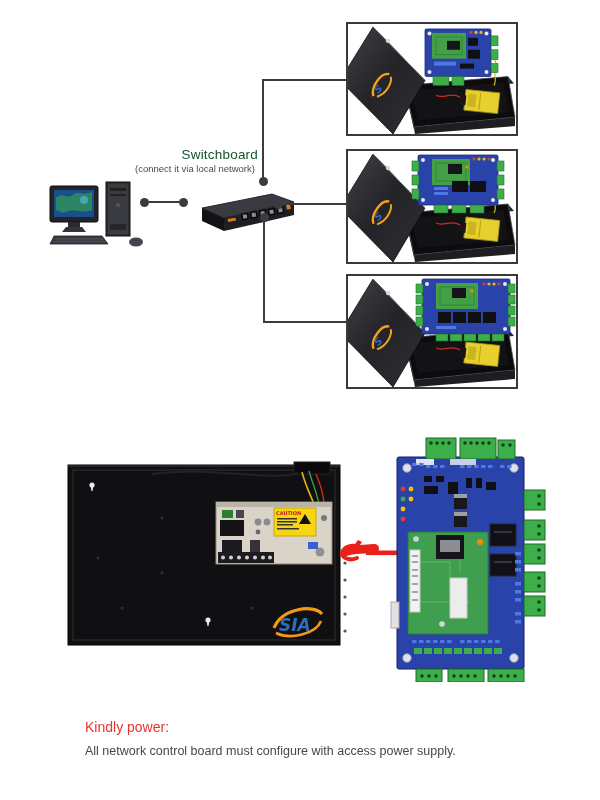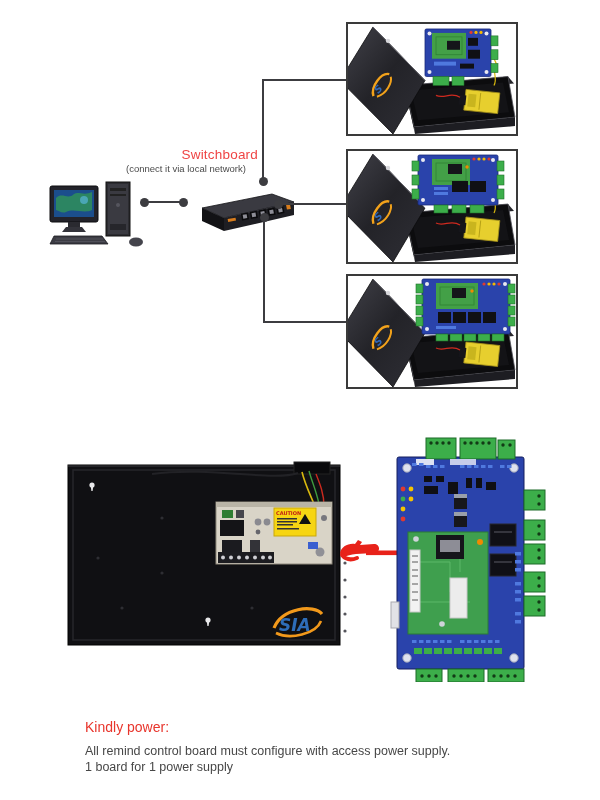--- a/index.html
+++ b/index.html
@@ -5,22 +5,22 @@
   *{margin:0;padding:0;box-sizing:border-box}
   html,body{background:#fff}
   body{font-family:"Liberation Sans",sans-serif}
   .canvas{position:relative;width:600px;height:800px;background:#fff;overflow:hidden}
   .abs{position:absolute}
   .dot{position:absolute;width:9px;height:9px;border-radius:50%;background:#3c3c40}
   .line{position:absolute;background:#3c3c40}
   .kit{position:absolute;left:346px;width:172px;border:2px solid #3a3a3a;background:#fff}
   .kit svg{display:block}
   .sb-title{position:absolute;left:150px;top:147px;width:108px;text-align:right;
-            font-size:13.5px;color:#ef4444;letter-spacing:.2px}
-  .sb-sub{position:absolute;left:126px;top:163px;width:138px;text-align:left;
+            font-size:13.5px;color:#14532d;letter-spacing:.2px}
+  .sb-sub{position:absolute;left:126px;top:163px;width:138px;text-align:center;
           font-size:9.5px;color:#4a4a4a}
   .note-title{position:absolute;left:85px;top:719px;font-size:14px;color:#e8352c}
   .note-text{position:absolute;left:85px;font-size:12.5px;color:#474747}
   .nt1{top:744px}
   .nt2{top:760px}
 </style>
 </head>
 <body>
 
 <div class="canvas">
@@ -485,16 +485,15 @@
         <circle cx="85" cy="244" r="1.7"></circle>
           <circle cx="104" cy="244" r="1.7"></circle>
           <circle cx="111" cy="244" r="1.7"></circle>
         <circle cx="118" cy="244" r="1.7"></circle>
           <circle cx="125" cy="244" r="1.7"></circle>
       </g>
     </g>
   </svg>
 
   <div class="note-title">Kindly power:</div>
-  <div class="note-text nt1">All remind control board must configure with access power supply.</div>
-  <div class="note-text nt2">1 board for 1 power supply</div>
+  <div class="note-text nt1">All network control board must configure with access power supply.</div>
 
 </div>
 
 </body></html>

